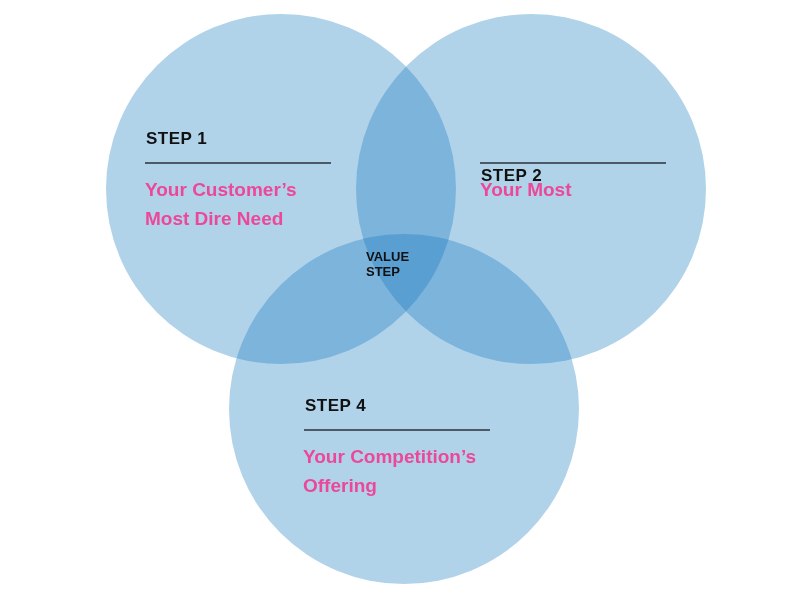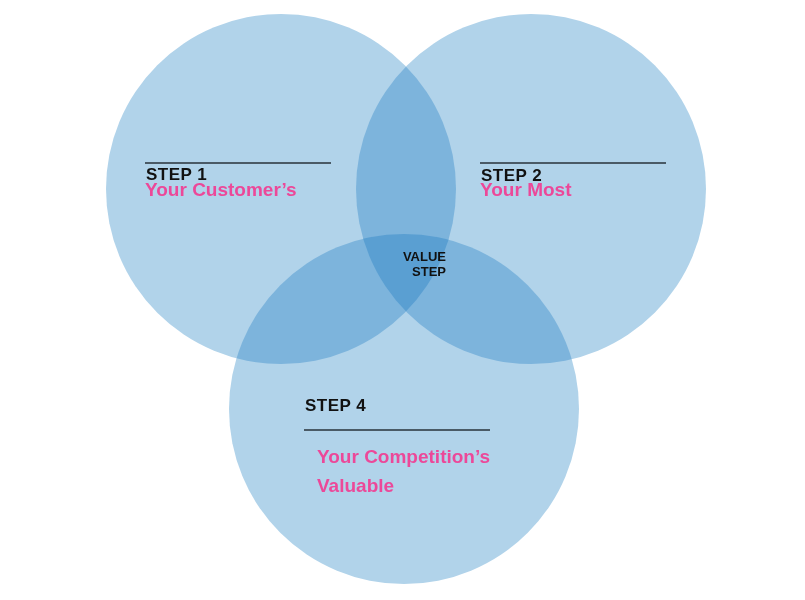--- a/index.html
+++ b/index.html
@@ -1,21 +1,21 @@
 <!DOCTYPE html>
 <html><head>
 <meta charset="utf-8">
 <style>
   html,body{margin:0;padding:0;background:#ffffff;}
   body{width:805px;height:600px;position:relative;overflow:hidden;font-family:"Liberation Sans",sans-serif;}
   svg{position:absolute;left:0;top:0;}
   .step{position:absolute;font-weight:bold;font-size:17px;color:#111;letter-spacing:0.5px;}
   .rule{position:absolute;height:2px;background:#4a5a66;}
   .title{position:absolute;font-weight:bold;font-size:19px;line-height:29px;color:#ec4899;}
-  .vp{position:absolute;font-weight:bold;font-size:13px;line-height:15px;color:#111;text-align:right;width:80px;}
+  .vp{position:absolute;font-weight:bold;font-size:13px;line-height:15px;color:#111;text-align:left;width:80px;}
 </style>
 </head>
 <body>
 
 <svg width="805" height="600">
   <defs>
     <clipPath id="c1">
         <circle cx="281" cy="189" r="175"></circle>
       </clipPath>
     <clipPath id="c2">
@@ -29,35 +29,36 @@
   <circle cx="531" cy="189" r="175" fill="#b1d3ea"></circle>
   <circle cx="404" cy="409" r="175" fill="#b1d3ea"></circle>
   <circle cx="531" cy="189" r="175" fill="#7db4dc" clip-path="url(#c1)"></circle>
   <circle cx="404" cy="409" r="175" fill="#7db4dc" clip-path="url(#c1)"></circle>
   <circle cx="404" cy="409" r="175" fill="#7db4dc" clip-path="url(#c2)"></circle>
   <g clip-path="url(#c1)">
     <circle cx="404" cy="409" r="175" fill="#5a9fd2" clip-path="url(#c2)"></circle>
   </g>
 </svg>
 
-<div class="step" style="left:146px;top:129px;margin-top:36px;">STEP 1</div>
+<div class="step" style="left:146px;top:129px;">STEP 1</div>
 <div class="rule" style="left:145px;top:162px;width:186px;"></div>
 <div class="title" style="left:145px;top:175px;">
   <div>Your Customer’s</div>
+  <div>Most Dire Need</div>
 </div>
 
 <div class="step" style="left:481px;top:122px;margin-top:44px;">STEP 2</div>
 <div class="rule" style="left:480px;top:162px;width:186px;"></div>
 <div class="title" style="left:480px;top:175px;">
   <div>Your Most</div>
 </div>
 
 <div class="step" style="left:305px;top:396px;">STEP 4</div>
 <div class="rule" style="left:304px;top:429px;width:186px;"></div>
-<div class="title" style="left:303px;top:442px;margin-left:14px;">
+<div class="title" style="left:303px;top:442px;">
   <div>Your Competition’s</div>
-  <div>Valuable</div>
+  <div>Offering</div>
 </div>
 
 <div class="vp" style="left:366px;top:249px;">
   <div>VALUE</div>
   <div>STEP</div>
 </div>
 
 </body></html>

